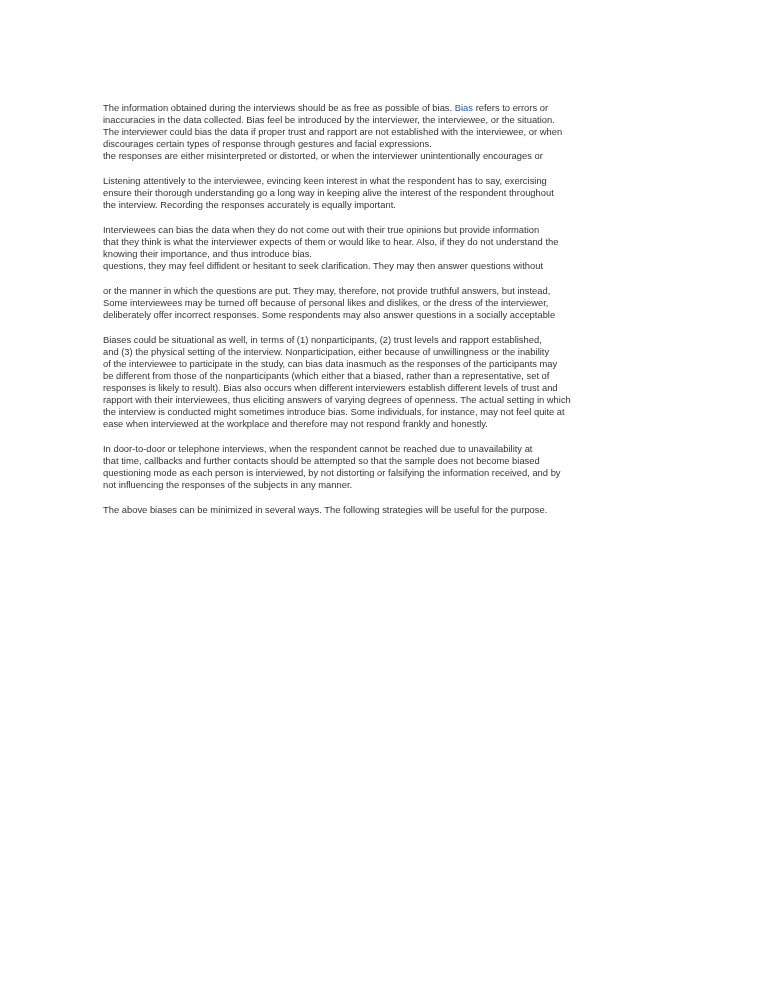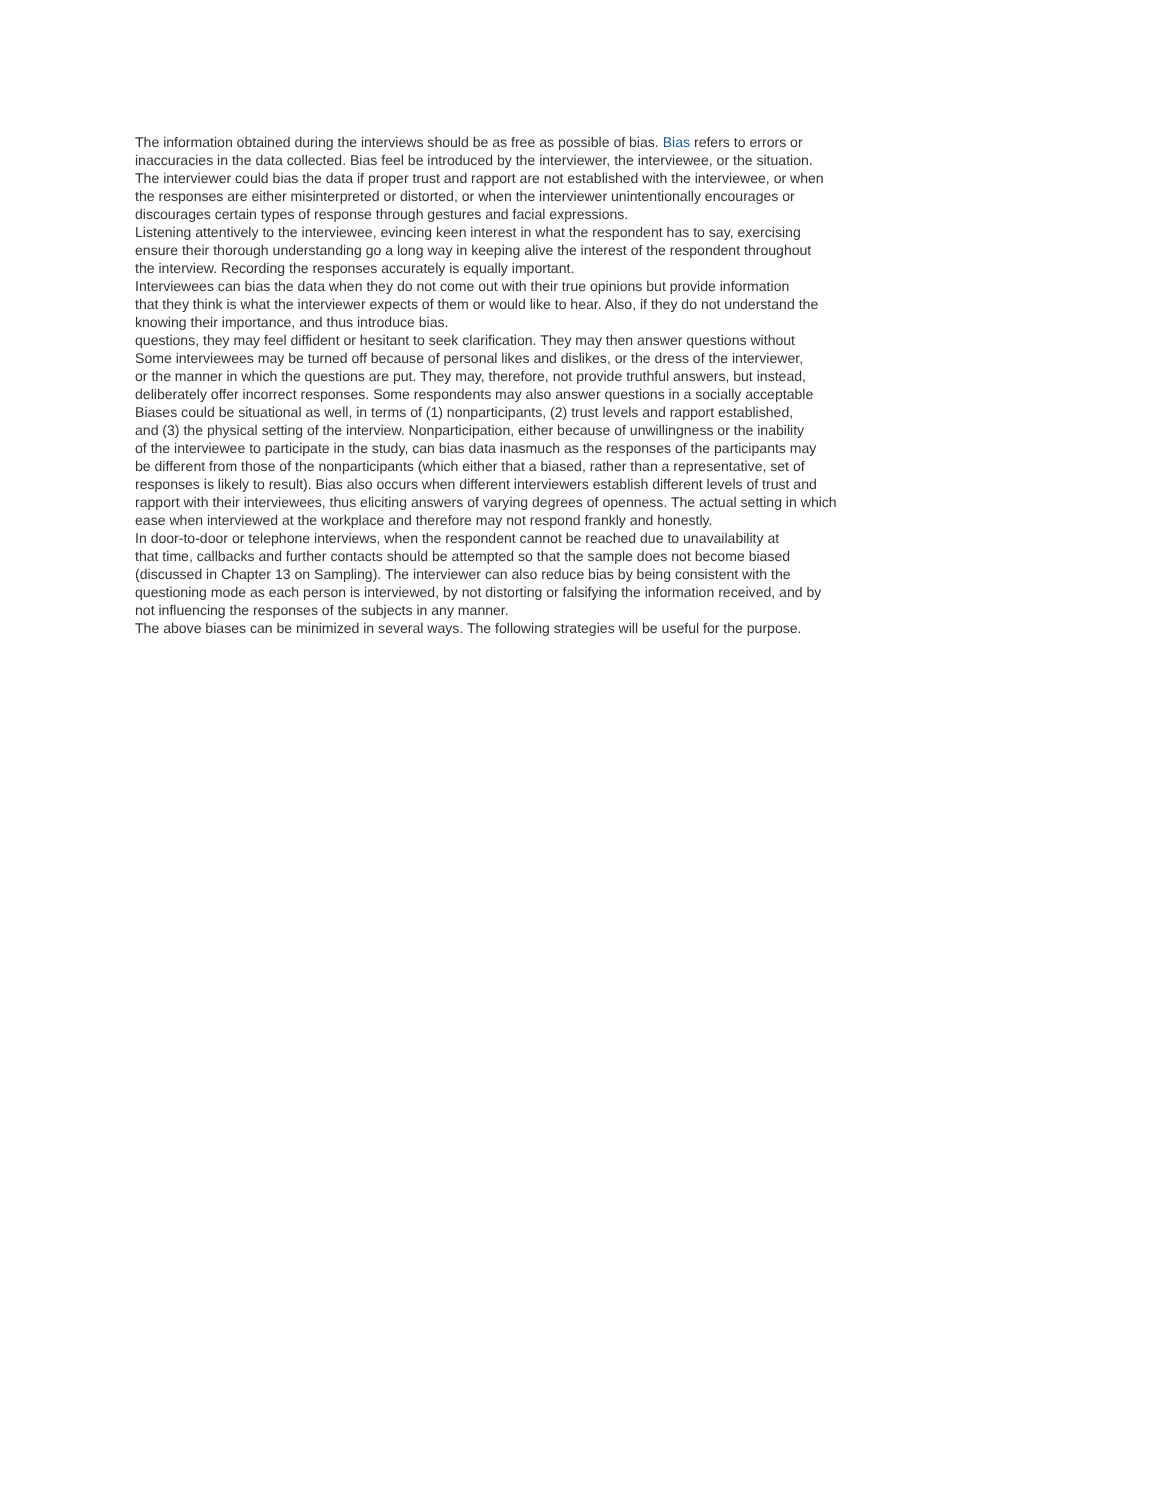--- a/index.html
+++ b/index.html
@@ -7,70 +7,70 @@
     .doc {
       position: absolute;
       left: 90px;
       top: 89px;
       width: 470px;
       font-family: "Liberation Sans", sans-serif;
       font-size: 9.4px;
       line-height: 12px;
       color: #333333;
     }
-    .doc p { margin: 0; white-space: nowrap; }
+    .doc p { margin: 13px; white-space: nowrap; }
     .line { display: block; white-space: nowrap; }
     a.link { color: #1a5a9c; text-decoration: none; }
   </style>
 </head>
 <body>
 
 <div class="doc">
 
   <p>
     <span class="line"><span>The information obtained during the interviews should be as free as possible of bias. </span><a class="link" href="#">Bias</a><span> refers to errors or</span></span>
     <span class="line">inaccuracies in the data collected. Bias feel be introduced by the interviewer, the interviewee, or the situation.</span>
     <span class="line">The interviewer could bias the data if proper trust and rapport are not established with the interviewee, or when</span>
+    <span class="line">discourages certain types of response through gestures and facial expressions.</span>
     <span class="line">the responses are either misinterpreted or distorted, or when the interviewer unintentionally encourages or</span>
-    <span class="line">discourages certain types of response through gestures and facial expressions.</span>
   </p>
 
   <p>
     <span class="line">Listening attentively to the interviewee, evincing keen interest in what the respondent has to say, exercising</span>
     <span class="line">ensure their thorough understanding go a long way in keeping alive the interest of the respondent throughout</span>
     <span class="line">the interview. Recording the responses accurately is equally important.</span>
   </p>
 
   <p>
     <span class="line">Interviewees can bias the data when they do not come out with their true opinions but provide information</span>
     <span class="line">that they think is what the interviewer expects of them or would like to hear. Also, if they do not understand the</span>
     <span class="line">knowing their importance, and thus introduce bias.</span>
     <span class="line">questions, they may feel diffident or hesitant to seek clarification. They may then answer questions without</span>
   </p>
 
   <p>
+    <span class="line">or the manner in which the questions are put. They may, therefore, not provide truthful answers, but instead,</span>
     <span class="line">Some interviewees may be turned off because of personal likes and dislikes, or the dress of the interviewer,</span>
-    <span class="line">or the manner in which the questions are put. They may, therefore, not provide truthful answers, but instead,</span>
     <span class="line">deliberately offer incorrect responses. Some respondents may also answer questions in a socially acceptable</span>
   </p>
 
   <p>
     <span class="line">Biases could be situational as well, in terms of (1) nonparticipants, (2) trust levels and rapport established,</span>
     <span class="line">and (3) the physical setting of the interview. Nonparticipation, either because of unwillingness or the inability</span>
     <span class="line">of the interviewee to participate in the study, can bias data inasmuch as the responses of the participants may</span>
     <span class="line">be different from those of the nonparticipants (which either that a biased, rather than a representative, set of</span>
     <span class="line">responses is likely to result). Bias also occurs when different interviewers establish different levels of trust and</span>
     <span class="line">rapport with their interviewees, thus eliciting answers of varying degrees of openness. The actual setting in which</span>
+    <span class="line">the interview is conducted might sometimes introduce bias. Some individuals, for instance, may not feel quite at</span>
     <span class="line">ease when interviewed at the workplace and therefore may not respond frankly and honestly.</span>
   </p>
 
   <p>
     <span class="line">In door-to-door or telephone interviews, when the respondent cannot be reached due to unavailability at</span>
     <span class="line">that time, callbacks and further contacts should be attempted so that the sample does not become biased</span>
-    <span class="line">(discussed in Chapter 13 on Sampling). The interviewer can also reduce bias by being consistent with the</span>
     <span class="line">questioning mode as each person is interviewed, by not distorting or falsifying the information received, and by</span>
     <span class="line">not influencing the responses of the subjects in any manner.</span>
   </p>
 
   <p>
     <span class="line">The above biases can be minimized in several ways. The following strategies will be useful for the purpose.</span>
   </p>
 
 </div>
 

